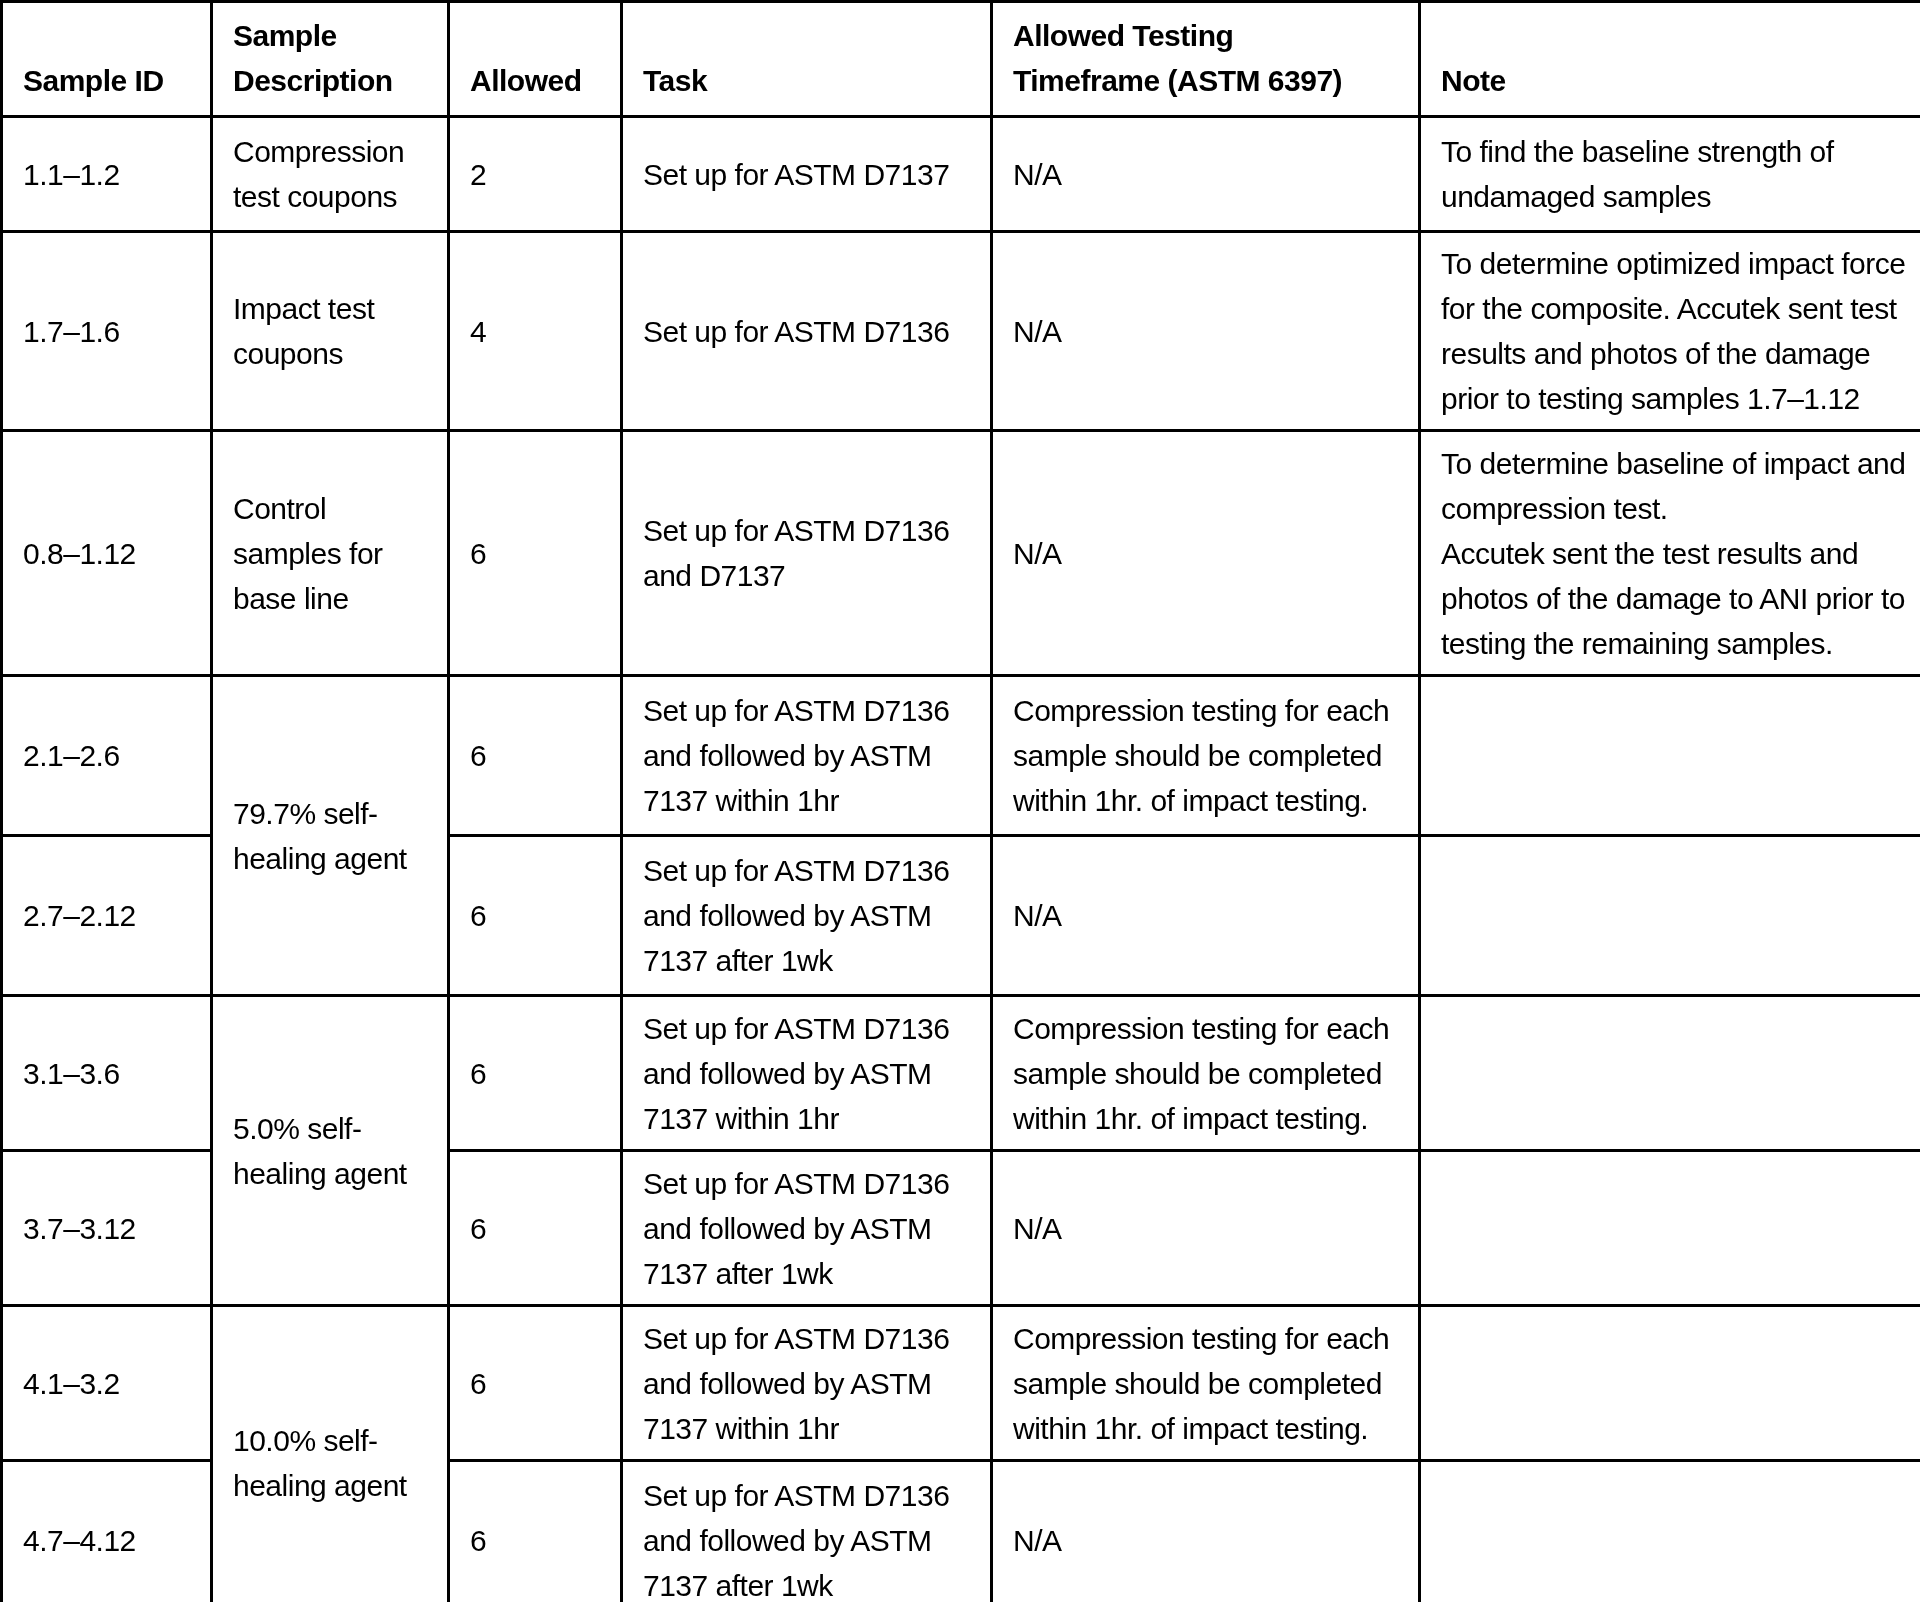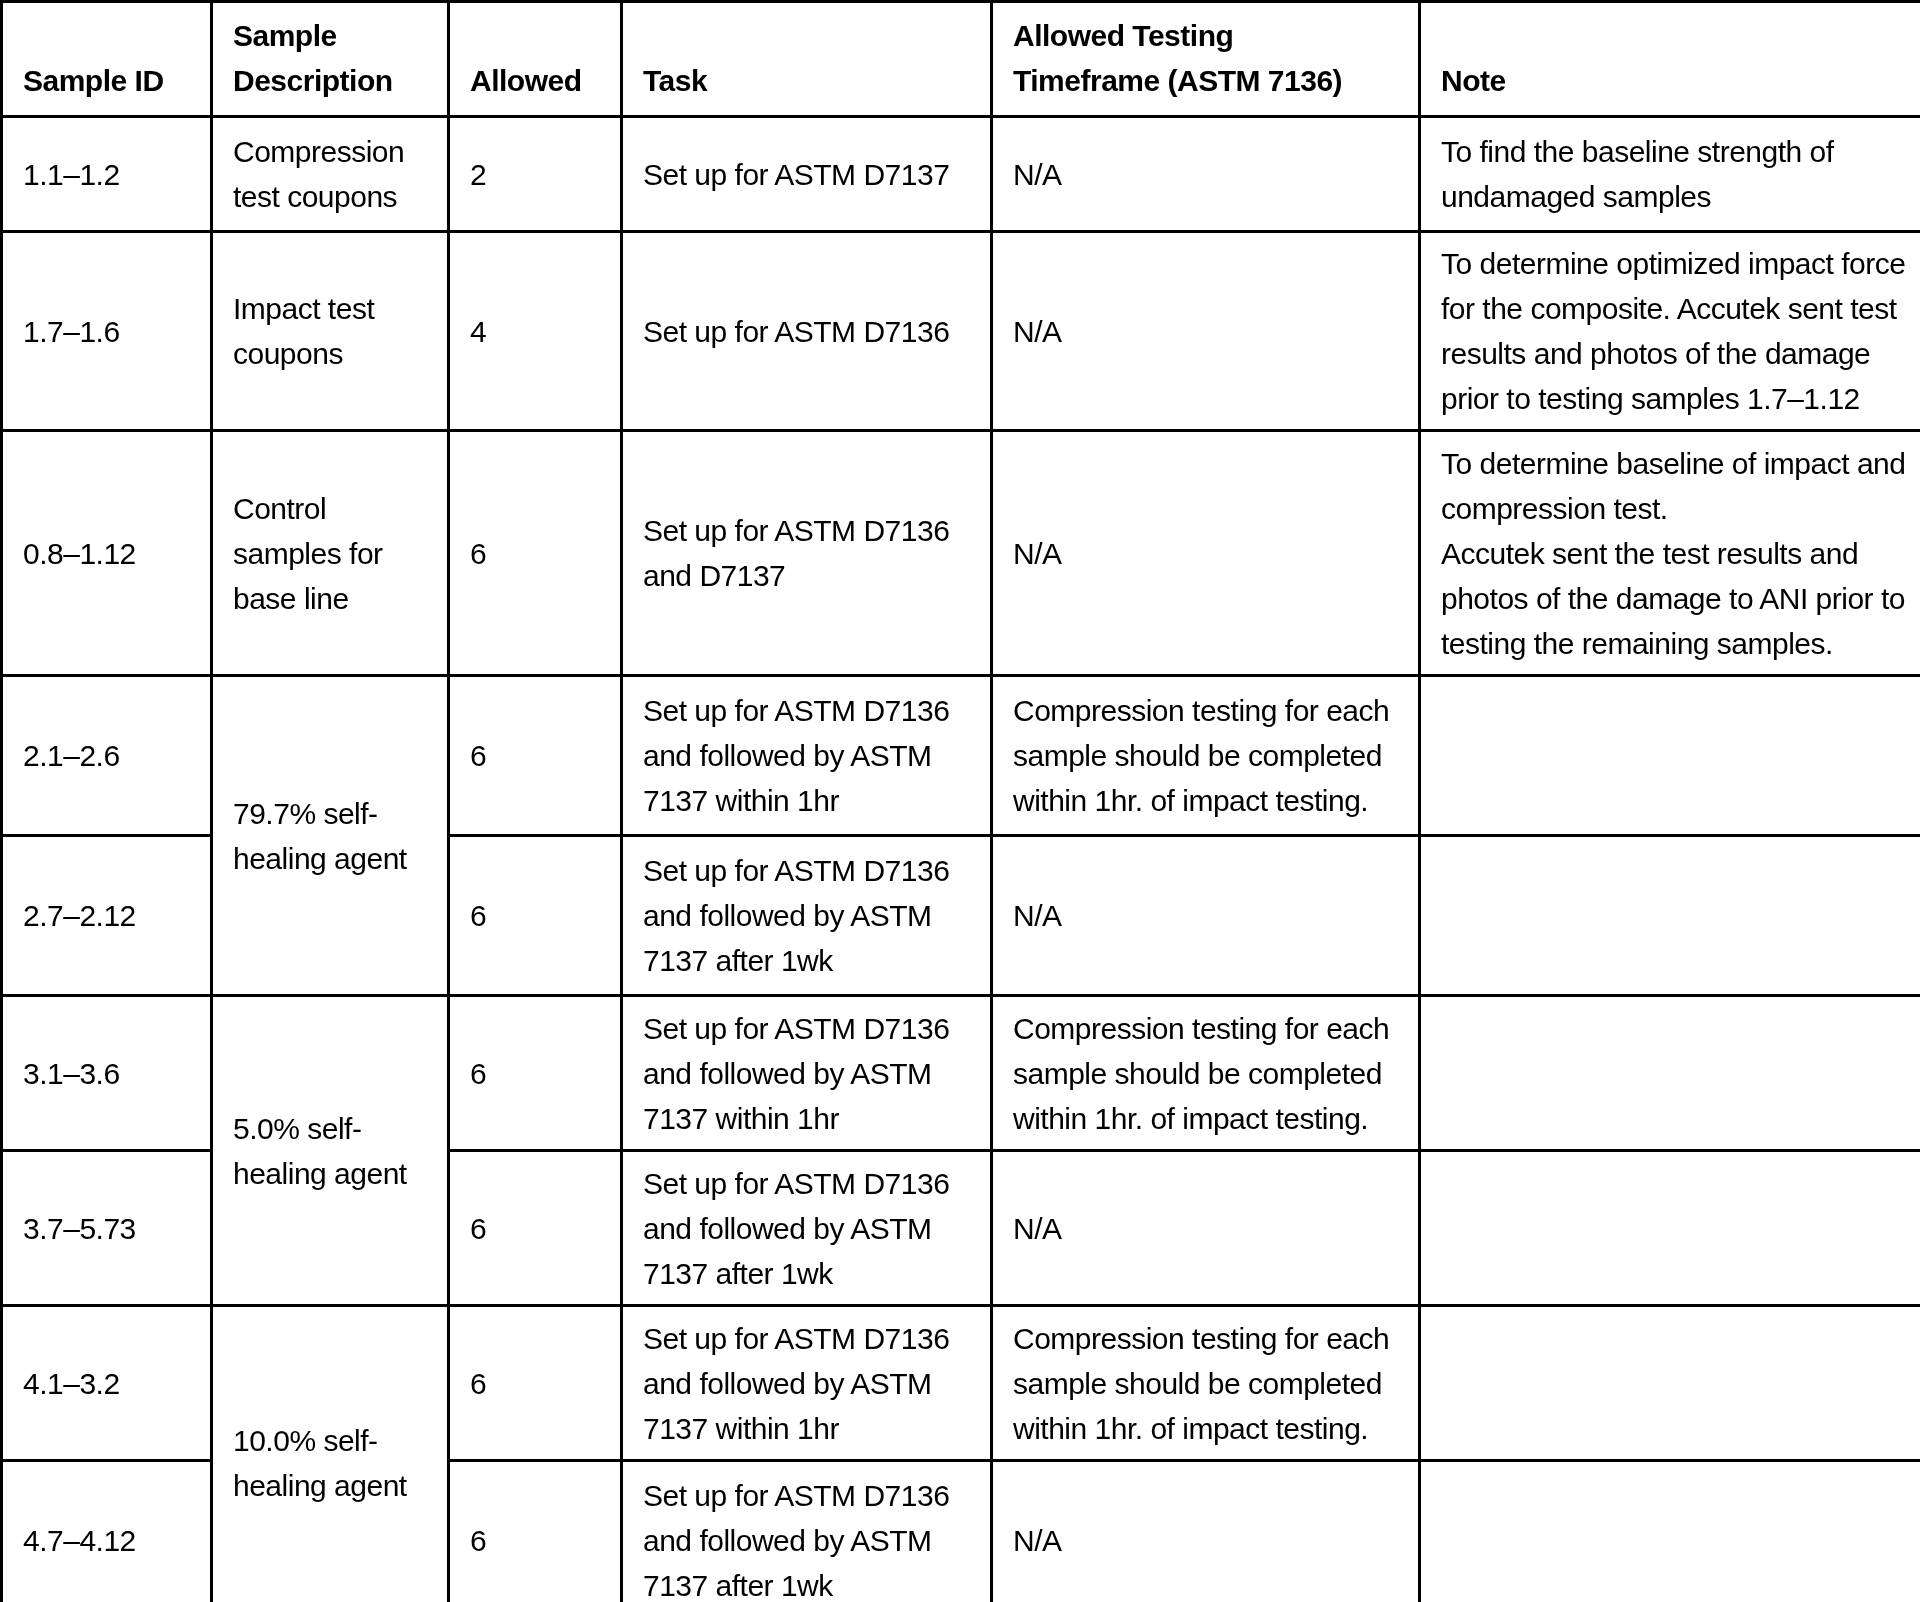--- a/index.html
+++ b/index.html
@@ -57,21 +57,21 @@
       <col style="width:522px">
     </colgroup>
     <thead>
       <tr style="height:115px">
         <th>Sample ID</th>
         <th>Sample
 Description</th>
         <th>Allowed</th>
         <th>Task</th>
         <th>Allowed Testing
-Timeframe (ASTM 7136)</th>
+Timeframe (ASTM 6397)</th>
         <th>Note</th>
       </tr>
     </thead>
     <tbody>
       <tr style="height:115px">
         <td>1.1–1.2</td>
         <td>Compression
 test coupons</td>
         <td>2</td>
         <td>Set up for ASTM D7137</td>
@@ -135,21 +135,21 @@
         <td>6</td>
         <td>Set up for ASTM D7136
 and followed by ASTM
 7137 within 1hr</td>
         <td>Compression testing for each
 sample should be completed
 within 1hr. of impact testing.</td>
         <td></td>
       </tr>
       <tr style="height:155px">
-        <td>3.7–5.73</td>
+        <td>3.7–3.12</td>
         <td>6</td>
         <td>Set up for ASTM D7136
 and followed by ASTM
 7137 after 1wk</td>
         <td>N/A</td>
         <td></td>
       </tr>
       <tr style="height:155px">
         <td>4.1–3.2</td>
         <td rowspan="2">10.0% self-

